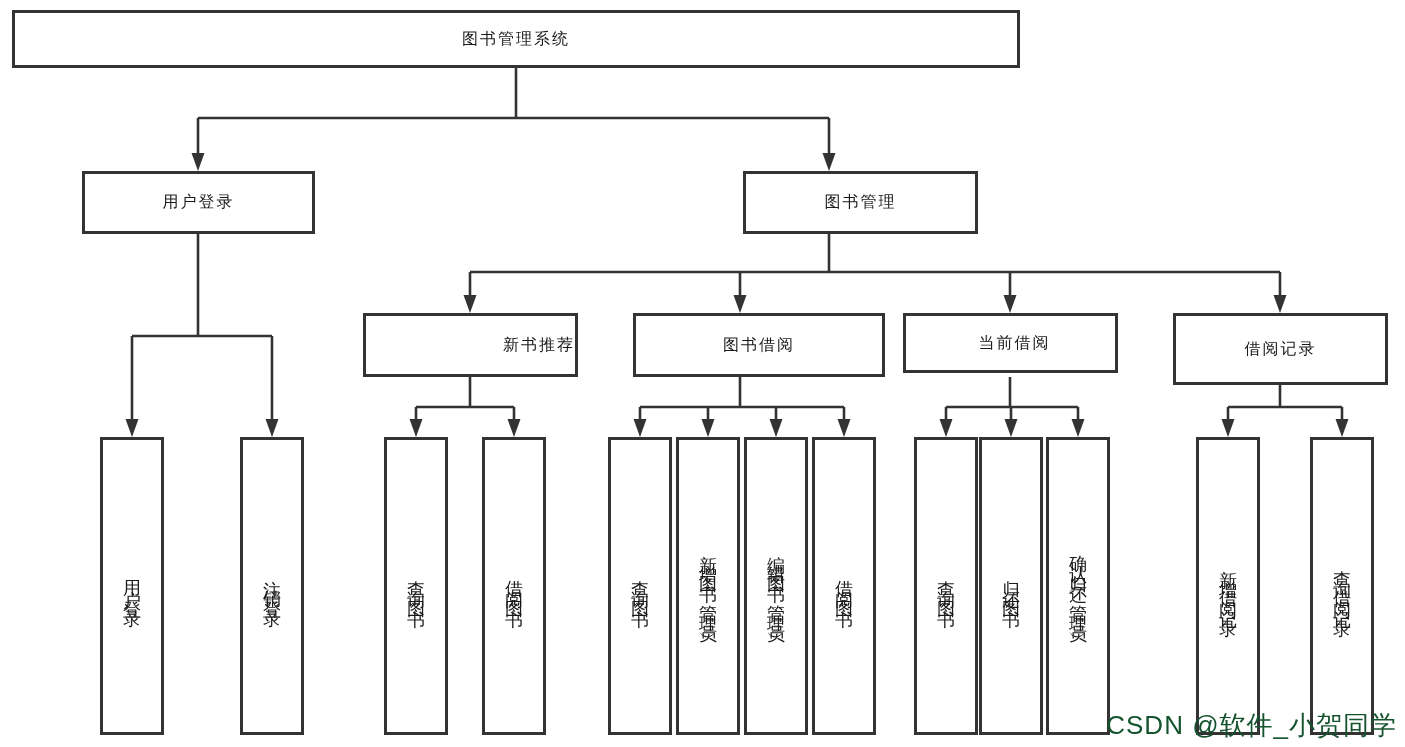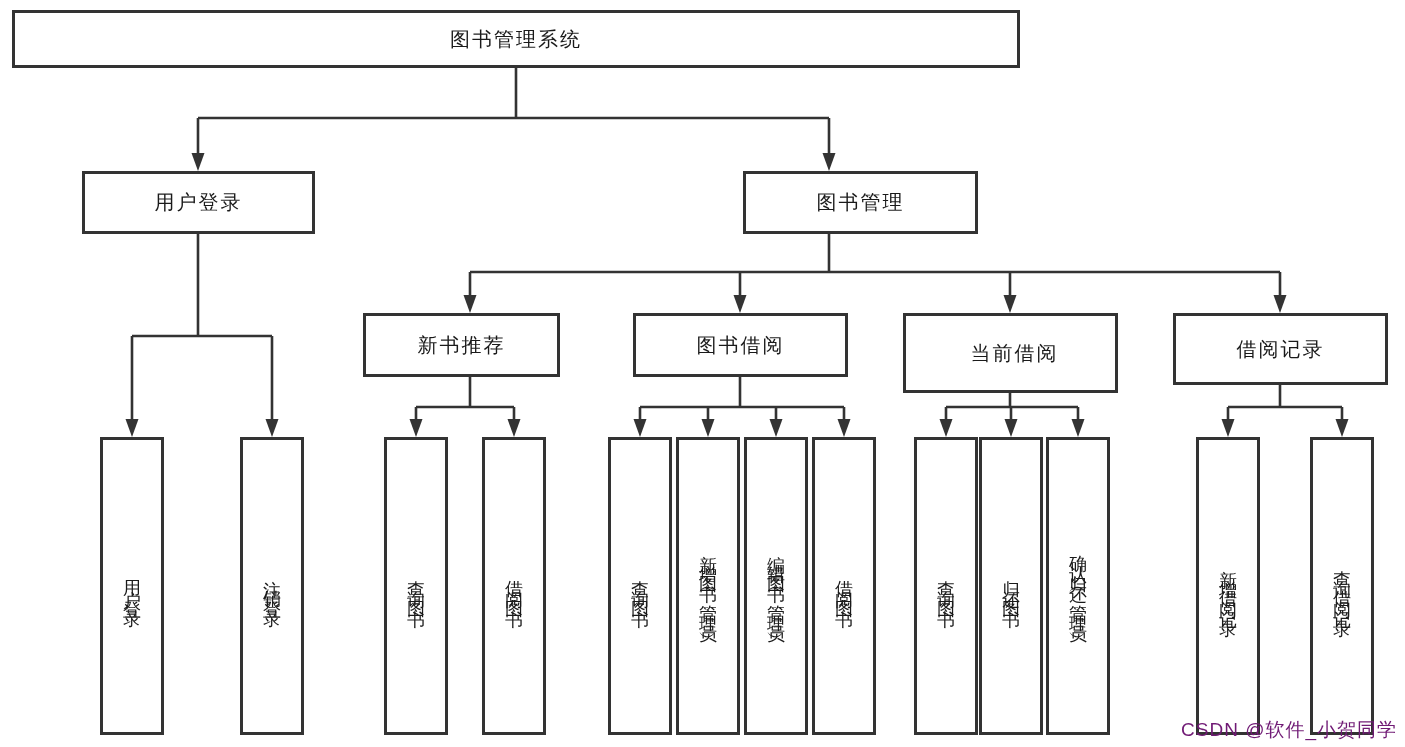--- a/index.html
+++ b/index.html
@@ -22,37 +22,37 @@
     position: absolute;
     box-sizing: border-box;
     border: 3px solid #333333;
     background: #ffffff;
     display: flex;
     align-items: center;
     justify-content: center;
     z-index: 2;
   }
   .node.h span {
-    font-size: 20px;
+    font-size: 16px;
     letter-spacing: 2px;
     white-space: nowrap;
   }
   .node.v span {
     writing-mode: vertical-rl;
     text-orientation: mixed;
     font-size: 18px;
     letter-spacing: 10px;
     line-height: 1;
   }
   .watermark {
     position: absolute;
     right: 8px;
     bottom: 4px;
-    font-size: 19px;
-    color: #701a75;
+    font-size: 26px;
+    color: #14532d;
     letter-spacing: 1px;
     z-index: 3;
     white-space: nowrap;
   }
 </style>
 </head>
 <body>
 
 <div class="stage">
 
@@ -100,27 +100,27 @@
     <span>图书管理系统</span>
   </div>
 
   <div class="node h" style="left:82px; top:171px; width:233px; height:63px;">
     <span>用户登录</span>
   </div>
   <div class="node h" style="left:743px; top:171px; width:235px; height:63px;">
     <span>图书管理</span>
   </div>
 
-  <div class="node h" style="left:363px; top:313px; width:197px; height:64px;">
+  <div class="node h" style="left:363px; top:313px; width:215px; height:64px;justify-content:flex-end;">
     <span>新书推荐</span>
   </div>
-  <div class="node h" style="left:633px; top:313px; width:215px; height:64px;">
+  <div class="node h" style="left:633px; top:313px; width:252px; height:64px;">
     <span>图书借阅</span>
   </div>
-  <div class="node h" style="left:903px; top:313px; width:215px; height:80px;padding-left:8px;">
+  <div class="node h" style="left:903px; top:313px; width:215px; height:60px;padding-left:8px;">
     <span>当前借阅</span>
   </div>
   <div class="node h" style="left:1173px; top:313px; width:215px; height:72px;">
     <span>借阅记录</span>
   </div>
 
   <div class="node v" style="left:100px; top:437px; width:64px; height:298px;">
     <span>用户登录</span>
   </div>
   <div class="node v" style="left:240px; top:437px; width:64px; height:298px;">

